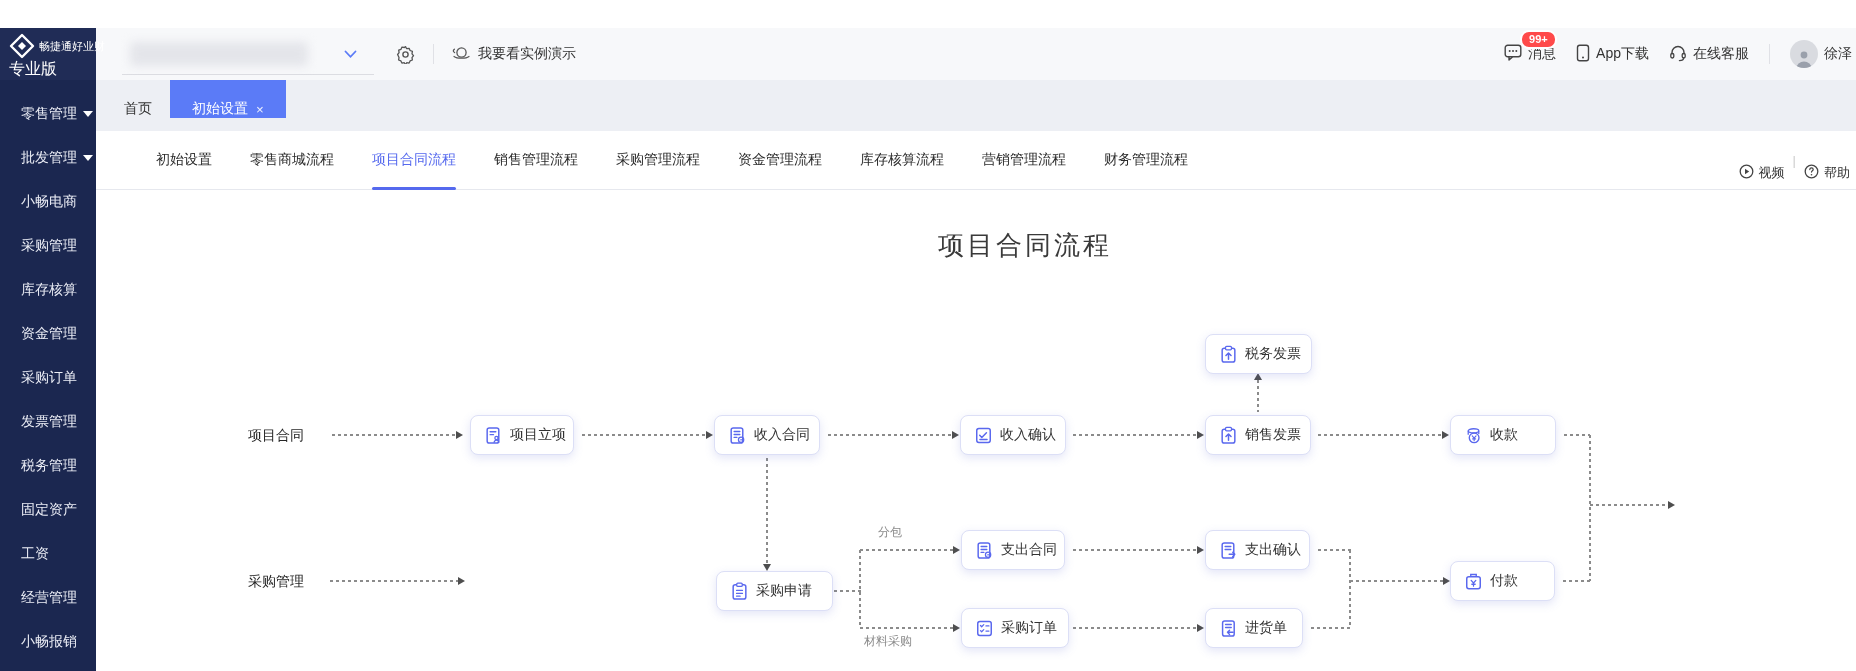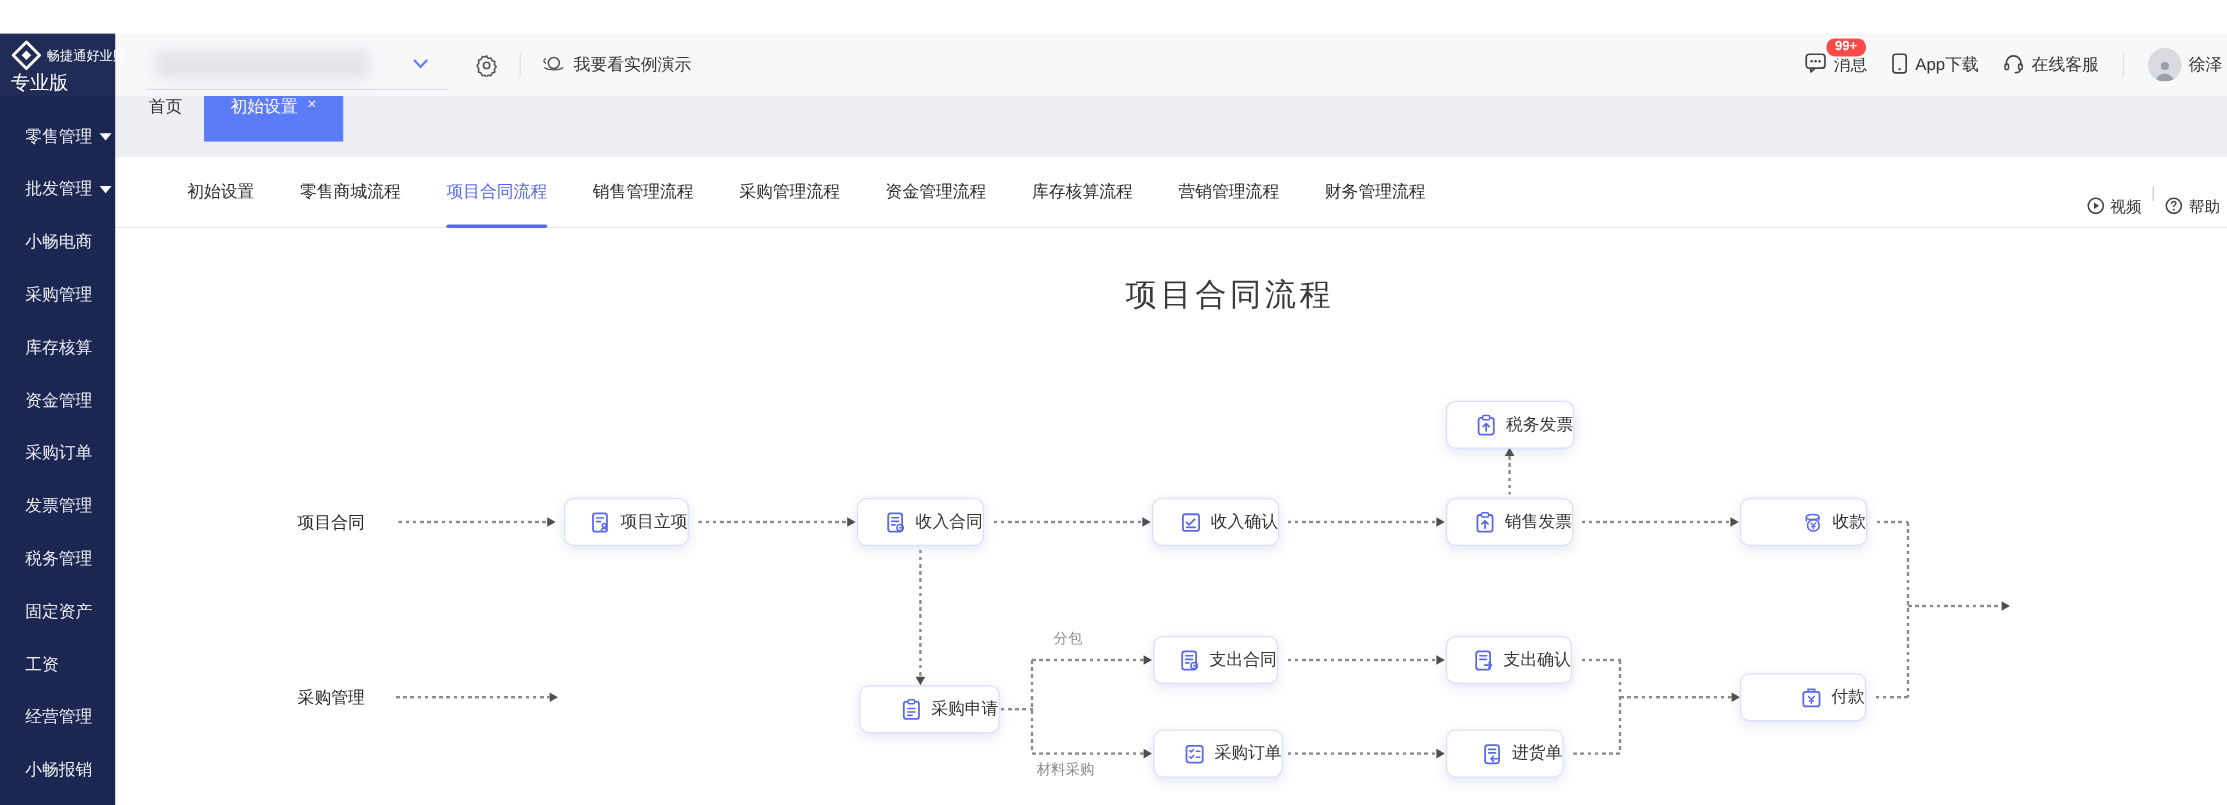--- a/index.html
+++ b/index.html
@@ -26,21 +26,21 @@
   .demo-link { display:flex; align-items:center; gap:7px; margin-left:18px; font-size:14px; color:#333; cursor:pointer; }
   .hdr-right { position:absolute; right:0; top:0; height:52px; display:flex; align-items:center; gap:20px; padding-right:4px; }
   .hdr-item { display:flex; align-items:center; gap:6px; font-size:14px; color:#333; cursor:pointer; position:relative; white-space:nowrap; }
   .badge { position:absolute; left:16px; top:-14px; background:#ff4a4a; color:#fff; font-size:11px; font-weight:bold;
     padding:1px 7px; border-radius:9px; border:2px solid #fff; line-height:13px; }
   .avatar { width:28px; height:28px; border-radius:50%; background:#d9dbe0; display:flex; align-items:flex-end; justify-content:center; overflow:hidden; }
 
   
   .tabstrip { position:absolute; left:96px; top:80px; width:1760px; height:51px; background:#edeff4; z-index:5; }
   .tab-bar { display:flex; height:38px; align-items:stretch; padding-left:10px; }
-  .tab { display:flex; align-items:flex-start; padding:0 18px; font-size:14px; color:#333; cursor:pointer; gap:8px;font-family:Liberation Mono, monospace; }
+  .tab { display:flex; align-items:flex-end; padding:0 18px; font-size:14px; color:#333; cursor:pointer; gap:8px;font-family:Liberation Mono, monospace; }
   .tab.active { background:#5b7bf7; color:#fff; padding:0 22px; }
   .tab .close { font-size:13px; opacity:.9; }
 
   
   .panel { position:absolute; left:96px; top:131px; width:1760px; height:540px; background:#fff; }
   .subtab-bar { position:relative; height:59px; border-bottom:1px solid #e6e8ee; display:flex; align-items:center; padding-left:60px; gap:38px; }
   .subtab { font-size:14px; color:#2b2b2b; cursor:pointer; position:relative; height:59px; display:flex; align-items:center; white-space:nowrap; }
   .subtab.active { color:#5569ee; }
   .subtab.active::after { content:""; position:absolute; left:0; right:0; bottom:0; height:3px; background:#5569ee; border-radius:2px; }
   .subtab-actions { position:absolute; right:6px; top:0; height:59px; display:flex; align-items:center; gap:8px; font-size:13px; color:#333; }
@@ -53,21 +53,21 @@
   
   .canvas { position:absolute; left:0; top:0; width:1856px; height:671px; z-index:10; pointer-events:none; }
   .edge-h { position:absolute; height:2px; background-image:repeating-linear-gradient(to right,#8b8b8b 0 3px,transparent 3px 6px); }
   .edge-v { position:absolute; width:2px; background-image:repeating-linear-gradient(to bottom,#8b8b8b 0 3px,transparent 3px 6px); }
   .arr { position:absolute; width:0; height:0; }
   .arr-right { border-top:4px solid transparent; border-bottom:4px solid transparent; border-left:7px solid #4e4e4e; }
   .arr-up    { border-left:4px solid transparent; border-right:4px solid transparent; border-bottom:7px solid #4e4e4e; }
   .arr-down  { border-left:4px solid transparent; border-right:4px solid transparent; border-top:7px solid #4e4e4e; }
   .node { position:absolute; height:40px; background:#fff; border:1px solid #dcdff6; border-radius:8px;
     box-shadow:0 3px 10px rgba(98,110,210,.18); display:flex; align-items:center; gap:7px; padding-left:13px;
-    font-size:14px; color:#333; white-space:nowrap; cursor:pointer; pointer-events:auto;justify-content:flex-end; }
+    font-size:14px; color:#333; white-space:nowrap; cursor:pointer; pointer-events:auto; }
   .node svg { flex:none; }
   .row-label { position:absolute; font-size:14px; color:#262626; font-weight:500; white-space:nowrap; }
   .branch-label { position:absolute; font-size:12px; color:#8a8a8a; white-space:nowrap; }
 </style>
 </head>
 <body>
 
 <div class="top-strip"></div>
 
 <div class="logo-block">

